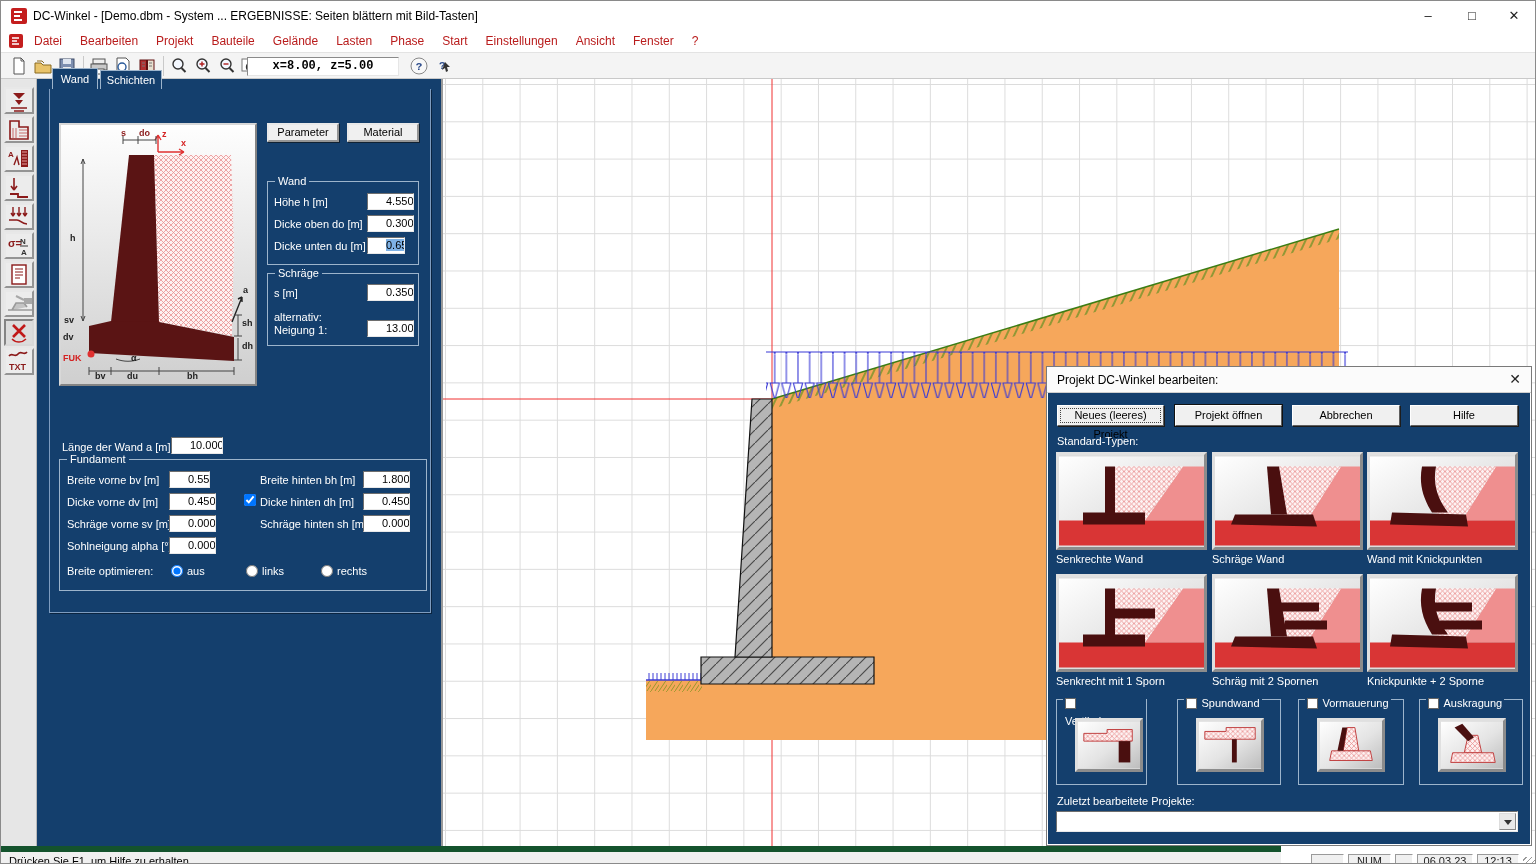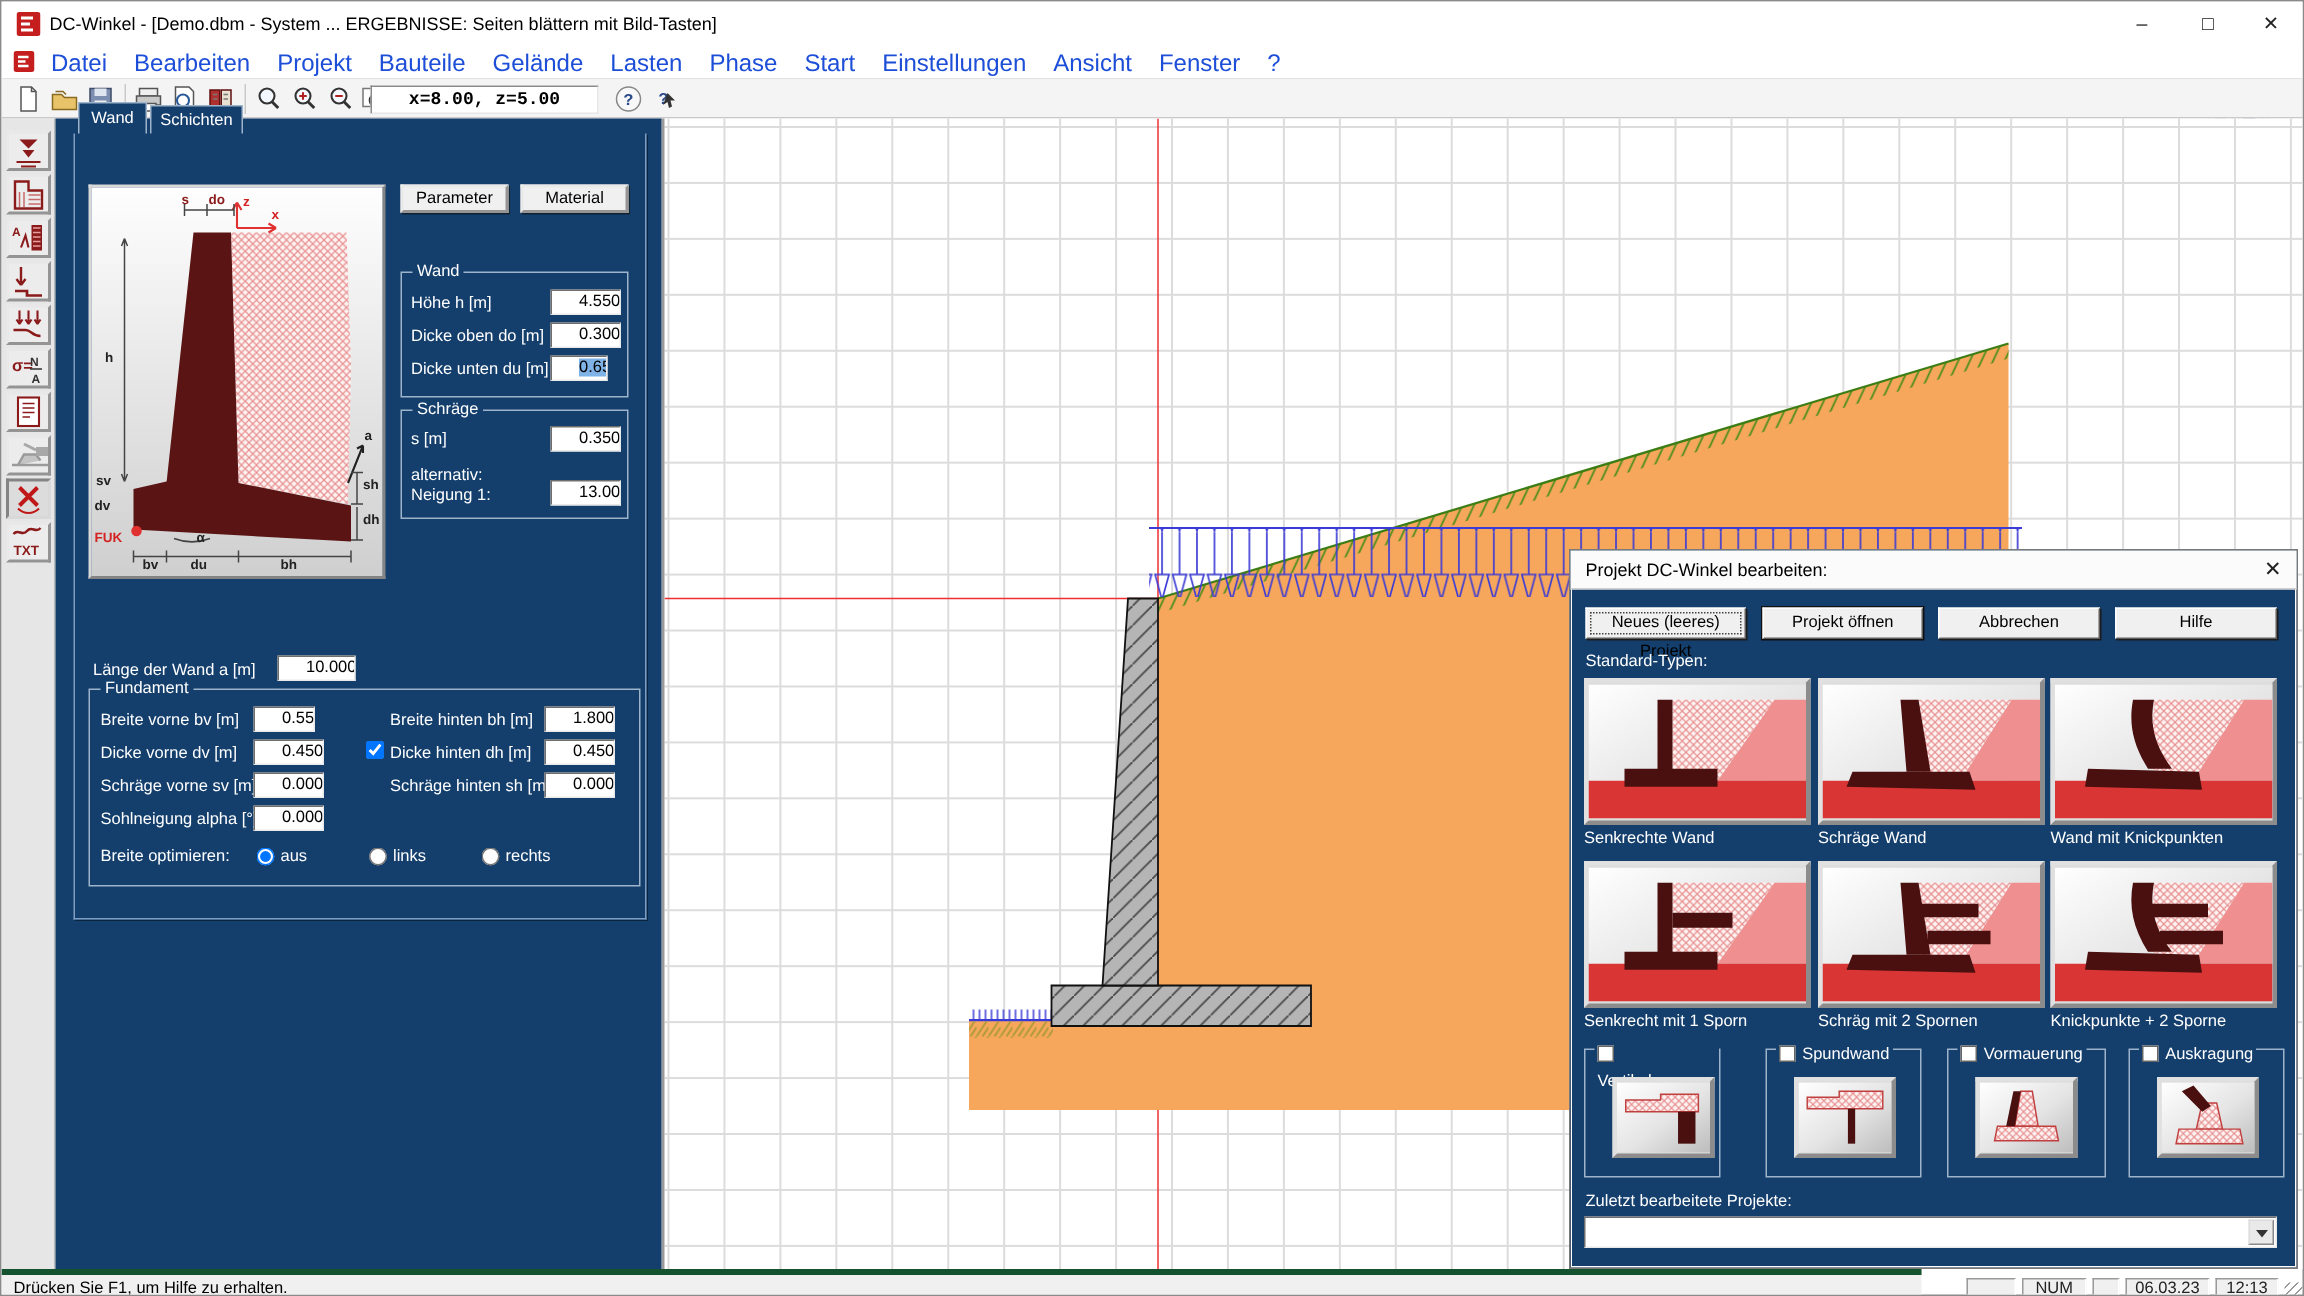--- a/index.html
+++ b/index.html
@@ -6,21 +6,21 @@
 body{font-family:"Liberation Sans",sans-serif;background:#555;}
 .app{position:relative;width:1536px;height:864px;background:#fff;overflow:hidden;border:1px solid #8a8a8a;}
 .abs{position:absolute;}
 .navy{background:#143f6d;}
 .wlabel{color:#fff;font-size:11px;white-space:nowrap;}
 .blk{color:#000;font-size:11px;white-space:nowrap;}
 .titlebar{left:0;top:0;width:1536px;height:30px;background:#fff;}
 .title-text{left:32px;top:8px;font-size:12px;color:#000;white-space:nowrap;}
 .wbtn{top:4px;width:34px;height:22px;text-align:center;line-height:22px;font-size:13px;color:#222;}
 .menubar{left:0;top:30px;width:1536px;height:22px;background:#fff;border-bottom:1px solid #e3e3e3;}
-.menu-item{display:inline-block;padding:3px 9px;font-size:16px;color:#1d4ed8;}
+.menu-item{display:inline-block;padding:3px 9px;font-size:12px;color:#b91c1c;}
 .toolbar{left:0;top:52px;width:1536px;height:26px;background:#f4f4f4;border-bottom:1px solid #c9c9c9;font-family:Liberation Mono, monospace;}
 .tbtn{top:3px;width:22px;height:20px;}
 .tsep{top:3px;width:1px;height:20px;background:#c9c9c9;}
 .coordbox{left:246px;top:4px;width:152px;height:19px;background:#fff;border:1px solid;border-color:#8a8a8a #e6e6e6 #e6e6e6 #8a8a8a;text-align:center;font-size:12px;font-weight:bold;line-height:17px;}
 .lstrip{left:0;top:78px;width:36px;height:767px;background:#e6e6e6;border-right:1px solid #b9b9b9;}
 .sbtn{left:3px;width:30px;height:27px;background:#ececec;border:2px outset #e8e8e8;}
 .sbtn.pressed{border:2px inset #d8d8d8;background:#dcdcdc;}
 .panel{left:36px;top:78px;width:404px;height:767px;}
 .card{left:12px;top:10px;width:382px;height:524px;border:1px solid #7e9cbf;border-top:none;box-shadow:1px 1px 0 #0a2440;}
 .tab{background:#143f6d;border:1px solid #9db4cb;border-bottom:none;color:#fff;font-size:11px;text-align:center;}
@@ -33,21 +33,21 @@
 .dlg{left:1045px;top:365px;width:486px;height:480px;background:#143f6d;border:1px solid #7a7a7a;box-shadow:0 0 0 1px #fff inset;}
 .dlg-title{left:0;top:0;width:484px;height:26px;background:#fbfbfb;border-bottom:1px solid #cfcfcf;}
 .dbtn{background:#f0f0f0;border:1px solid;border-color:#fff #5f5f5f #5f5f5f #fff;box-shadow:1px 1px 0 #1c1c1c;font-size:11px;color:#000;text-align:center;line-height:19px;height:21px;}
 .tile{border:3px outset #e0e0e0;background:#ddd;}
 .tlabel{color:#fff;font-size:11px;text-align:left;width:151px;}
 .ogrp{border:1px solid #9db4cb;height:86px;}
 .cbx{width:11px;height:11px;background:#fff;border:1px solid #666;display:inline-block;vertical-align:-2px;}
 .combo{background:#fff;border:1px solid;border-color:#6e6e6e #e9e9e9 #e9e9e9 #6e6e6e;height:21px;}
 .combo-arrow{right:1px;top:1px;width:17px;height:17px;background:#e9e9e9;border:1px outset #ddd;}
 .tri{width:0;height:0;border-left:4px solid transparent;border-right:4px solid transparent;border-top:5px solid #333;margin:6px auto 0;}
-.statusbar{left:0;top:845px;width:1280px;height:19px;background:#f0f0f0;border-top:4px solid #14532d;}
+.statusbar{left:0;top:845px;width:1280px;height:19px;background:#f0f0f0;border-top:6px solid #14532d;}
 .scell{top:2px;height:15px;background:#f0f0f0;border:1px solid;border-color:#9a9a9a #fff #fff #9a9a9a;font-size:11px;color:#222;text-align:center;line-height:13px;}
 .drawing{left:440px;top:78px;width:1096px;height:767px;background-color:#fff;border-left:2px solid #9a9a9a;
  background-image:linear-gradient(to right,#dcdcdc 1px,transparent 1px),linear-gradient(to bottom,#dcdcdc 1px,transparent 1px);
  background-size:37.3px 37.3px;background-position:2px 5px;}
 .dim{position:absolute;font-size:9px;font-weight:bold;color:#222;white-space:nowrap;}
 .dim.red{color:#d42222;}
 .dim.mar{color:#8b1a1a;}
 .mdibtn{top:36px;width:17px;height:14px;background:#f2f2f2;border:1px solid #9fb3c6;}
 </style>
 </head>
@@ -306,21 +306,21 @@
       <div class="abs grp" style="left:217px;top:184px;width:152px;height:73px">
         <span class="abs wlabel gtitle">Schräge</span>
         <span class="abs wlabel" style="left:6px;top:13px">s [m]</span>
         <div class="abs field" style="left:99px;top:10px;width:47px">0.350</div>
         <span class="abs wlabel" style="left:6px;top:37px">alternativ:</span>
         <span class="abs wlabel" style="left:6px;top:50px">Neigung 1:</span>
         <div class="abs field" style="left:99px;top:46px;width:47px">13.000</div>
       </div>
 
       <span class="abs wlabel" style="left:12px;top:352px">Länge der Wand a [m]</span>
-      <div class="abs field" style="left:135px;top:348px;width:52px">10.000</div>
+      <div class="abs field" style="left:121px;top:348px;width:52px">10.000</div>
 
       <div class="abs grp" style="left:9px;top:370px;width:368px;height:132px">
         <span class="abs wlabel gtitle">Fundament</span>
         <span class="abs wlabel" style="left:7px;top:14px">Breite vorne bv [m]</span>
         <div class="abs field" style="left:109px;top:11px;width:41px">0.550</div>
         <span class="abs wlabel" style="left:7px;top:36px">Dicke vorne dv [m]</span>
         <div class="abs field" style="left:109px;top:33px;width:47px">0.450</div>
         <span class="abs wlabel" style="left:7px;top:58px">Schräge vorne sv [m]</span>
         <div class="abs field" style="left:109px;top:55px;width:47px">0.000</div>
         <span class="abs wlabel" style="left:7px;top:80px">Sohlneigung alpha [°]</span>

